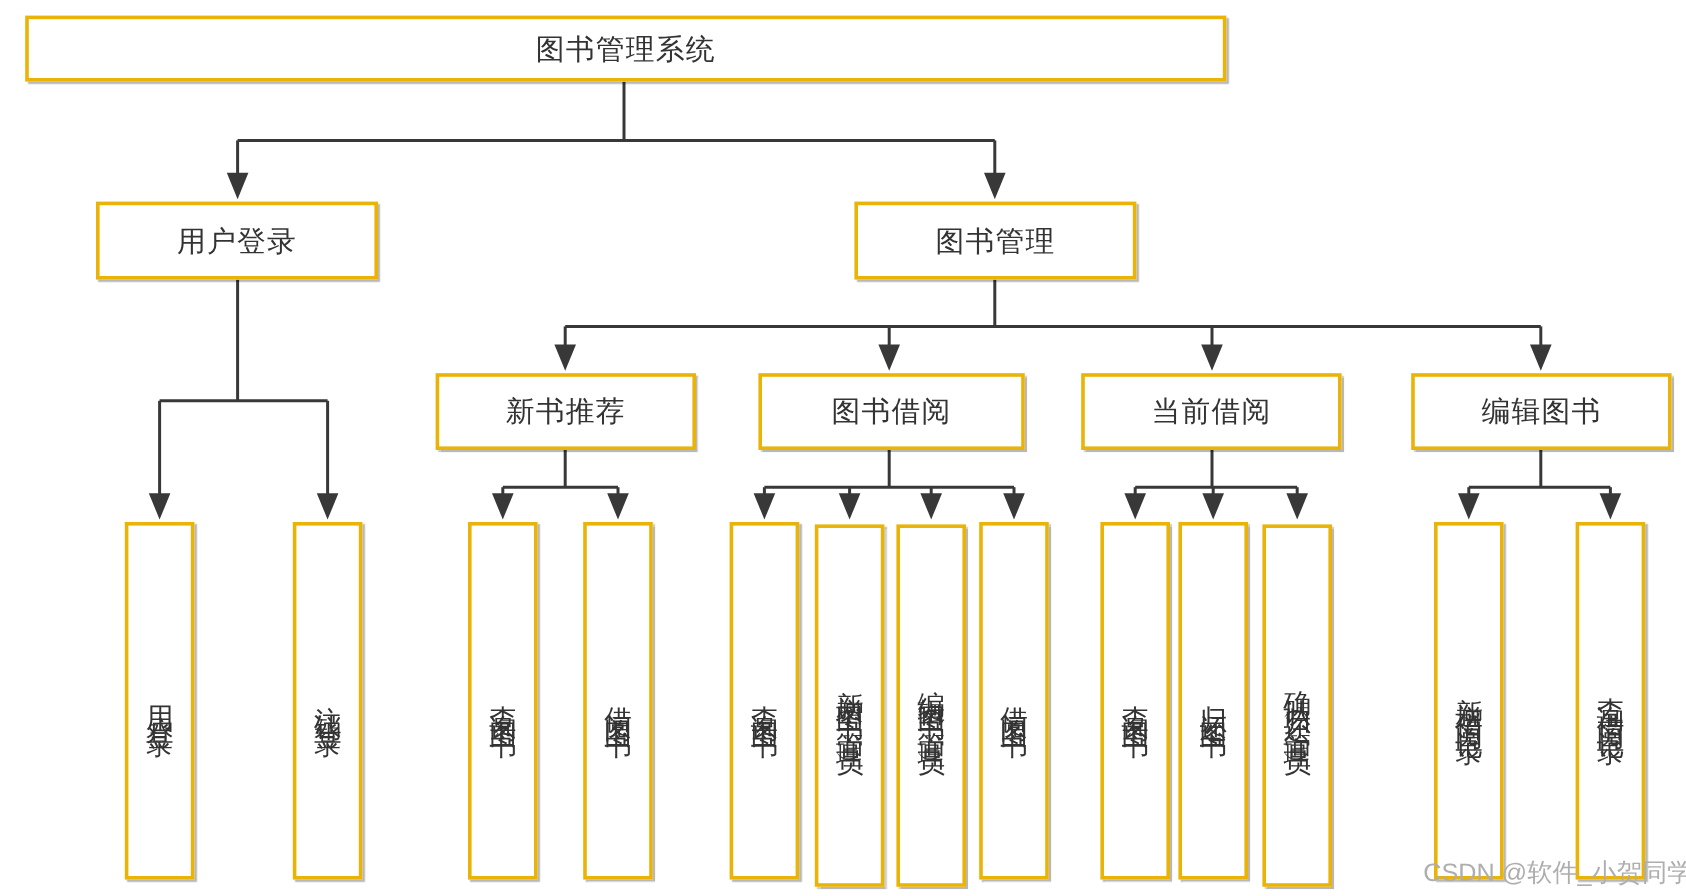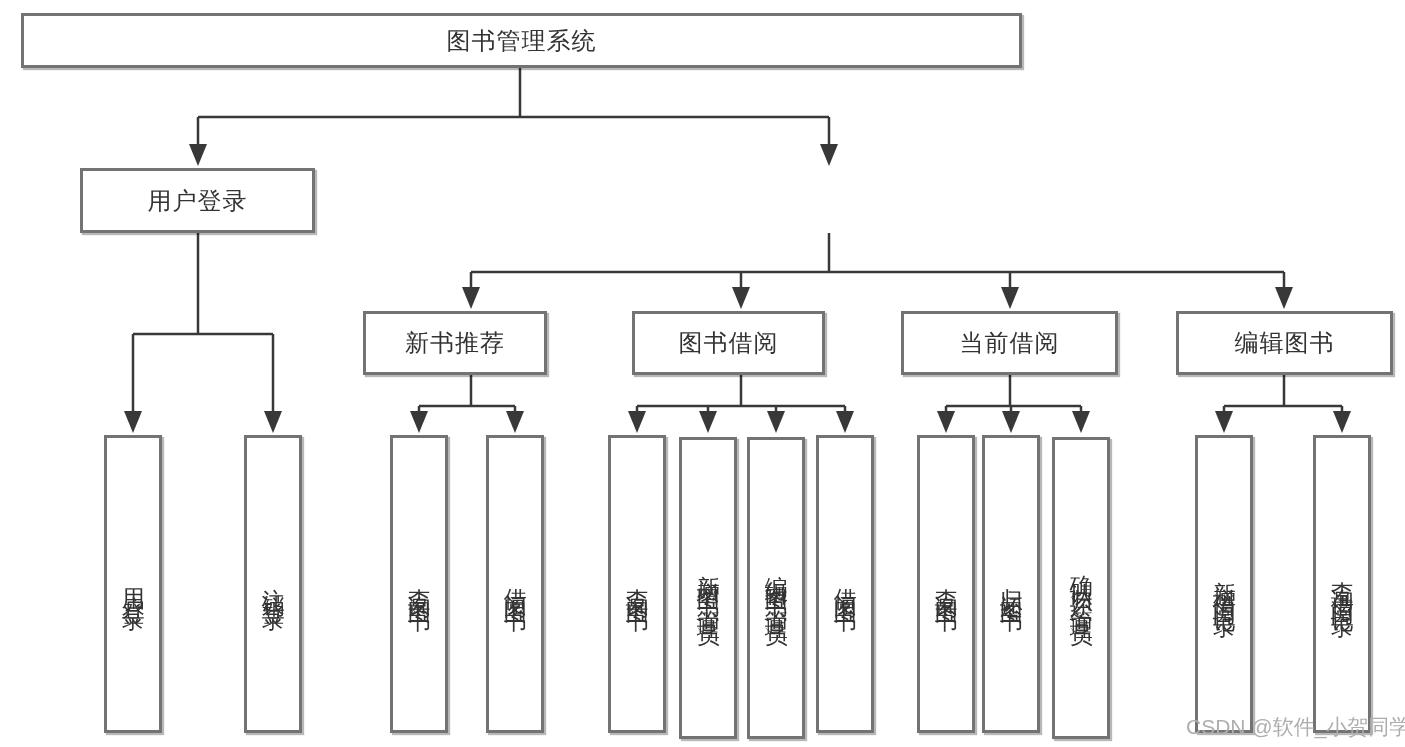--- a/index.html
+++ b/index.html
@@ -19,21 +19,21 @@
     position: absolute;
     left: 0;
     top: 0;
     width: 1405px;
     height: 747px;
   }
   .node {
     position: absolute;
     box-sizing: border-box;
     background: #ffffff;
-    border: 3px solid #737373;
+    border: 3px solid #eab308;
     box-shadow: 2px 2px 1px rgba(0,0,0,0.28);
     display: flex;
     align-items: center;
     justify-content: center;
     color: #333333;
     z-index: 2;
   }
   .h {
     font-size: 24px;
     letter-spacing: 1px;
@@ -125,23 +125,24 @@
       <polygon points="1002,411 1020,411 1011,433"></polygon>
       <polygon points="1072,411 1090,411 1081,433"></polygon>
       <polygon points="1215,411 1233,411 1224,433"></polygon>
       <polygon points="1333,411 1351,411 1342,433"></polygon>
     </g>
   </svg>
 
   <div class="node h" style="left:21px; top:13px; width:1001px; height:55px;">图书管理系统</div>
 
   <div class="node h" style="left:80px; top:168px; width:235px; height:65px;">用户登录</div>
+  <div class="node h" style="left:712px; top:168px; width:235px; height:65px;">图书管理</div>
 
-  <div class="node h" style="left:363px; top:311px; width:184px; height:64px;">新书推荐</div>
-  <div class="node h" style="left:632px; top:311px; width:193px; height:64px;">图书借阅</div>
+  <div class="node h" style="left:363px; top:311px; width:217px; height:64px;">新书推荐</div>
+  <div class="node h" style="left:632px; top:311px; width:222px; height:64px;">图书借阅</div>
   <div class="node h" style="left:901px; top:311px; width:217px; height:64px;text-align:right;">当前借阅</div>
   <div class="node h" style="left:1176px; top:311px; width:217px; height:64px;">编辑图书</div>
 
   <div class="node v" style="left:104px; top:435px; width:58px; height:298px;">用户登录</div>
   <div class="node v" style="left:244px; top:435px; width:58px; height:298px;">注销登录</div>
 
   <div class="node v" style="left:390px; top:435px; width:58px; height:298px;">查询图书</div>
   <div class="node v" style="left:486px; top:435px; width:58px; height:298px;">借阅图书</div>
 
   <div class="node v" style="left:608px; top:435px; width:58px; height:298px;">查询图书</div>

